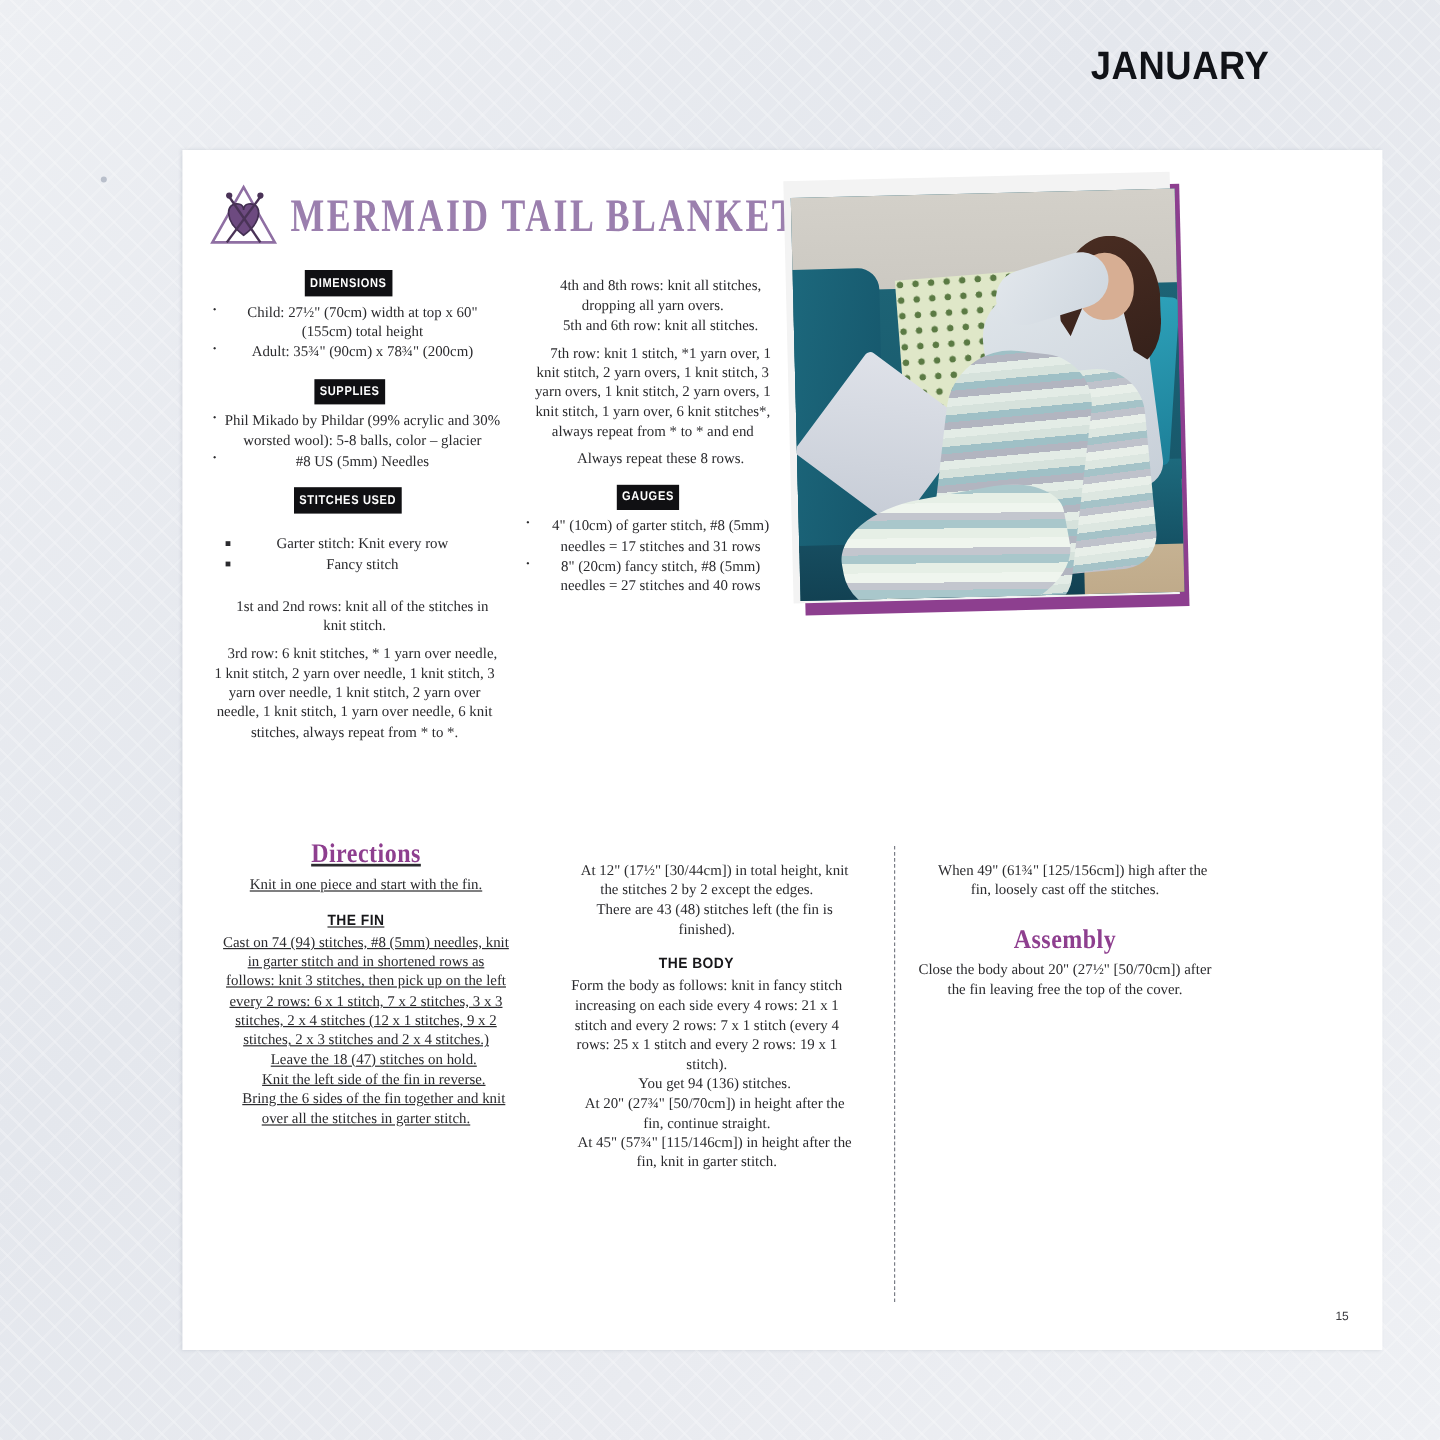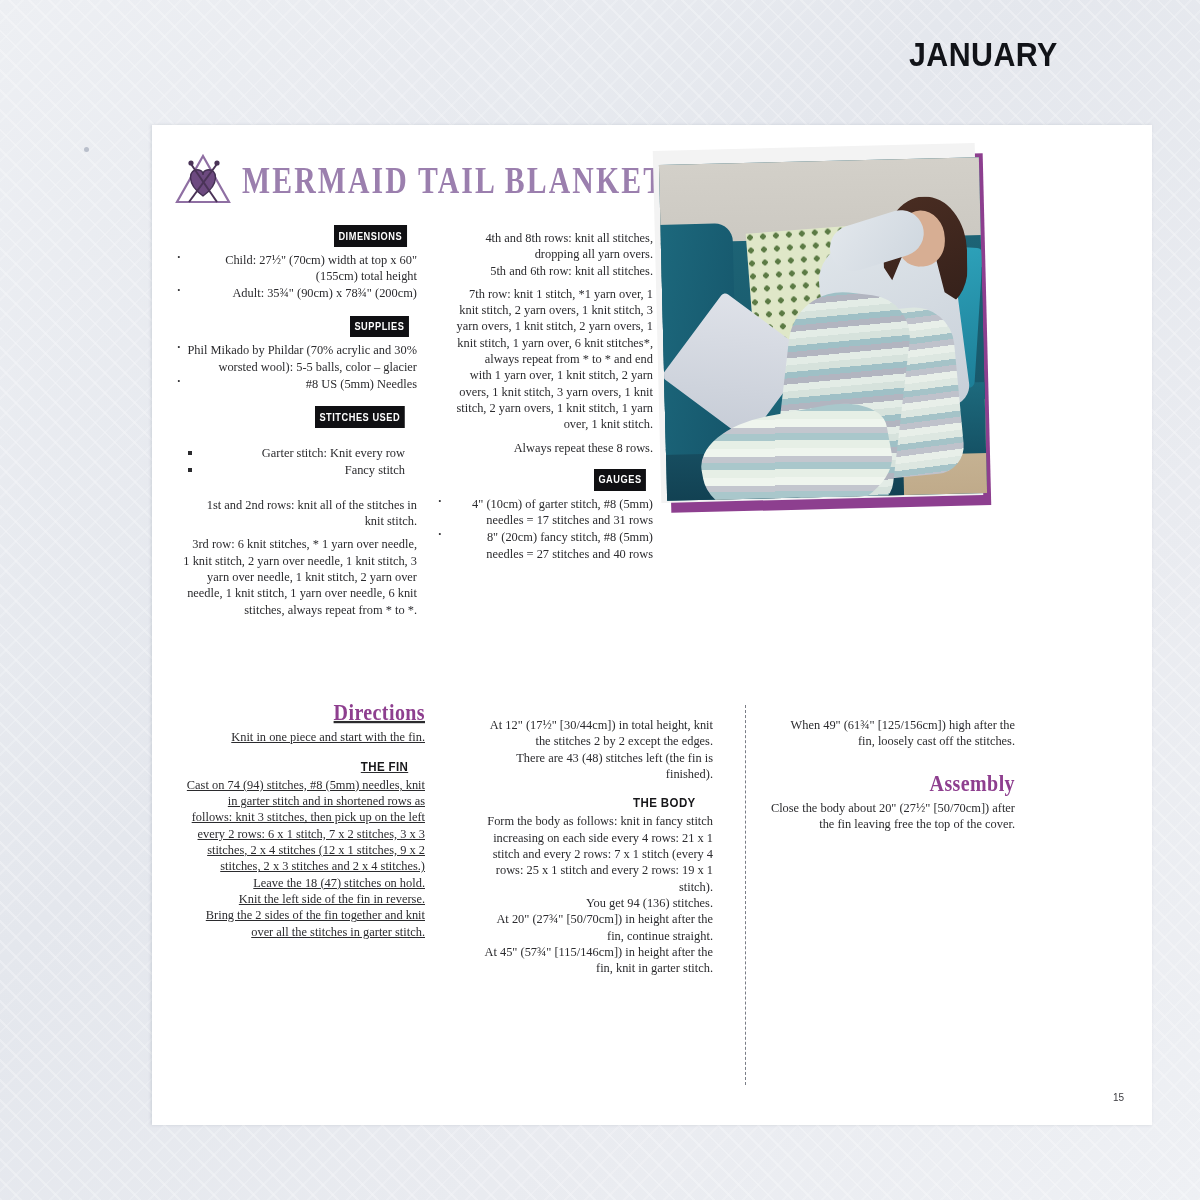--- a/index.html
+++ b/index.html
@@ -93,21 +93,21 @@
     transform-origin: left center;
     white-space: nowrap;
   }
 
   
   .col {
     position: absolute;
     font-size: 12.4px;
     line-height: 16.3px;
     color: #2b2b2e;
-    text-align: right;
+    text-align: center;
   }
   .col p { margin: 0; }
   .indent { text-indent: 13px; }
 
   
   .chip {
     display: inline-block;
     background: #101013;
     color: #ffffff;
     font-family: "Liberation Sans", sans-serif;
@@ -393,60 +393,59 @@
     <div class="chip">DIMENSIONS</div>
     <ul class="dots">
       <li>Child: 27½" (70cm) width at top x 60" (155cm) total height</li>
       <li>Adult: 35¾" (90cm) x 78¾" (200cm)</li>
     </ul>
 
     <div class="gap"></div>
 
     <div class="chip">SUPPLIES</div>
     <ul class="dots">
-      <li>Phil Mikado by Phildar (70% acrylic and 30% worsted wool): 5-5 balls, color – glacier</li>
+      <li>Phil Mikado by Phildar (99% acrylic and 30% worsted wool): 5-8 balls, color – glacier</li>
       <li>#8 US (5mm) Needles</li>
     </ul>
 
     <div class="gap"></div>
 
     <div class="chip">STITCHES USED</div>
     <ul class="squares">
       <li>Garter stitch: Knit every row</li>
       <li>Fancy stitch</li>
     </ul>
     <p class="indent" style="margin-top:18px;">1st and 2nd rows: knit all of the stitches in knit stitch.</p>
     <p class="indent" style="margin-top:7px;font-family:Liberation Serif, serif;">3rd row: 6 knit stitches, * 1 yarn over needle, 1 knit stitch, 2 yarn over needle, 1 knit stitch, 3 yarn over needle, 1 knit stitch, 2 yarn over needle, 1 knit stitch, 1 yarn over needle, 6 knit stitches, always repeat from * to *.</p>
   </div>
 
   <div class="col" style="left:283px; top:105px; width:218px;">
     <p class="indent">4th and 8th rows: knit all stitches, dropping all yarn overs.</p>
     <p class="indent">5th and 6th row: knit all stitches.</p>
     <p class="indent" style="margin-top:7px;">7th row: knit 1 stitch, *1 yarn over, 1 knit stitch, 2 yarn overs, 1 knit stitch, 3 yarn overs, 1 knit stitch, 2 yarn overs, 1 knit stitch, 1 yarn over, 6 knit stitches*, always repeat from * to * and end</p>
-    <p class="indent">with 1 yarn over, 1 knit stitch, 2 yarn overs, 1 knit stitch, 3 yarn overs, 1 knit stitch, 2 yarn overs, 1 knit stitch, 1 yarn over, 1 knit stitch.</p>
     <p class="indent" style="margin-top:7px;">Always repeat these 8 rows.</p>
 
     <div class="gap"></div>
 
     <div class="chip">GAUGES</div>
     <ul class="dots">
       <li>4" (10cm) of garter stitch, #8 (5mm) needles = 17 stitches and 31 rows</li>
       <li>8" (20cm) fancy stitch, #8 (5mm) needles = 27 stitches and 40 rows</li>
     </ul>
   </div>
 
   <div class="col" style="left:33px; top:580px; width:240px;text-decoration:underline;">
     <div class="sec-title">Directions</div>
     <p>Knit in one piece and start with the fin.</p>
     <div class="gap"></div>
     <div class="sub-title">THE FIN</div>
     <p>Cast on 74 (94) stitches, #8 (5mm) needles, knit in garter stitch and in shortened rows as follows: knit 3 stitches, then pick up on the left every 2 rows: 6 x 1 stitch, 7 x 2 stitches, 3 x 3 stitches, 2 x 4 stitches (12 x 1 stitches, 9 x 2 stitches, 2 x 3 stitches and 2 x 4 stitches.)</p>
     <p class="indent">Leave the 18 (47) stitches on hold.</p>
     <p class="indent">Knit the left side of the fin in reverse.</p>
-    <p class="indent">Bring the 2 sides of the fin together and knit over all the stitches in garter stitch.</p>
+    <p class="indent">Bring the 6 sides of the fin together and knit over all the stitches in garter stitch.</p>
   </div>
 
   <div class="col" style="left:313px; top:592px; width:248px;">
     <p class="indent">At 12" (17½" [30/44cm]) in total height, knit the stitches 2 by 2 except the edges.</p>
     <p class="indent">There are 43 (48) stitches left (the fin is finished).</p>
     <div class="gap"></div>
     <div class="sub-title">THE BODY</div>
     <p>Form the body as follows: knit in fancy stitch increasing on each side every 4 rows: 21 x 1 stitch and every 2 rows: 7 x 1 stitch (every 4 rows: 25 x 1 stitch and every 2 rows: 19 x 1 stitch).</p>
     <p class="indent">You get 94 (136) stitches.</p>
     <p class="indent">At 20" (27¾" [50/70cm]) in height after the fin, continue straight.</p>

